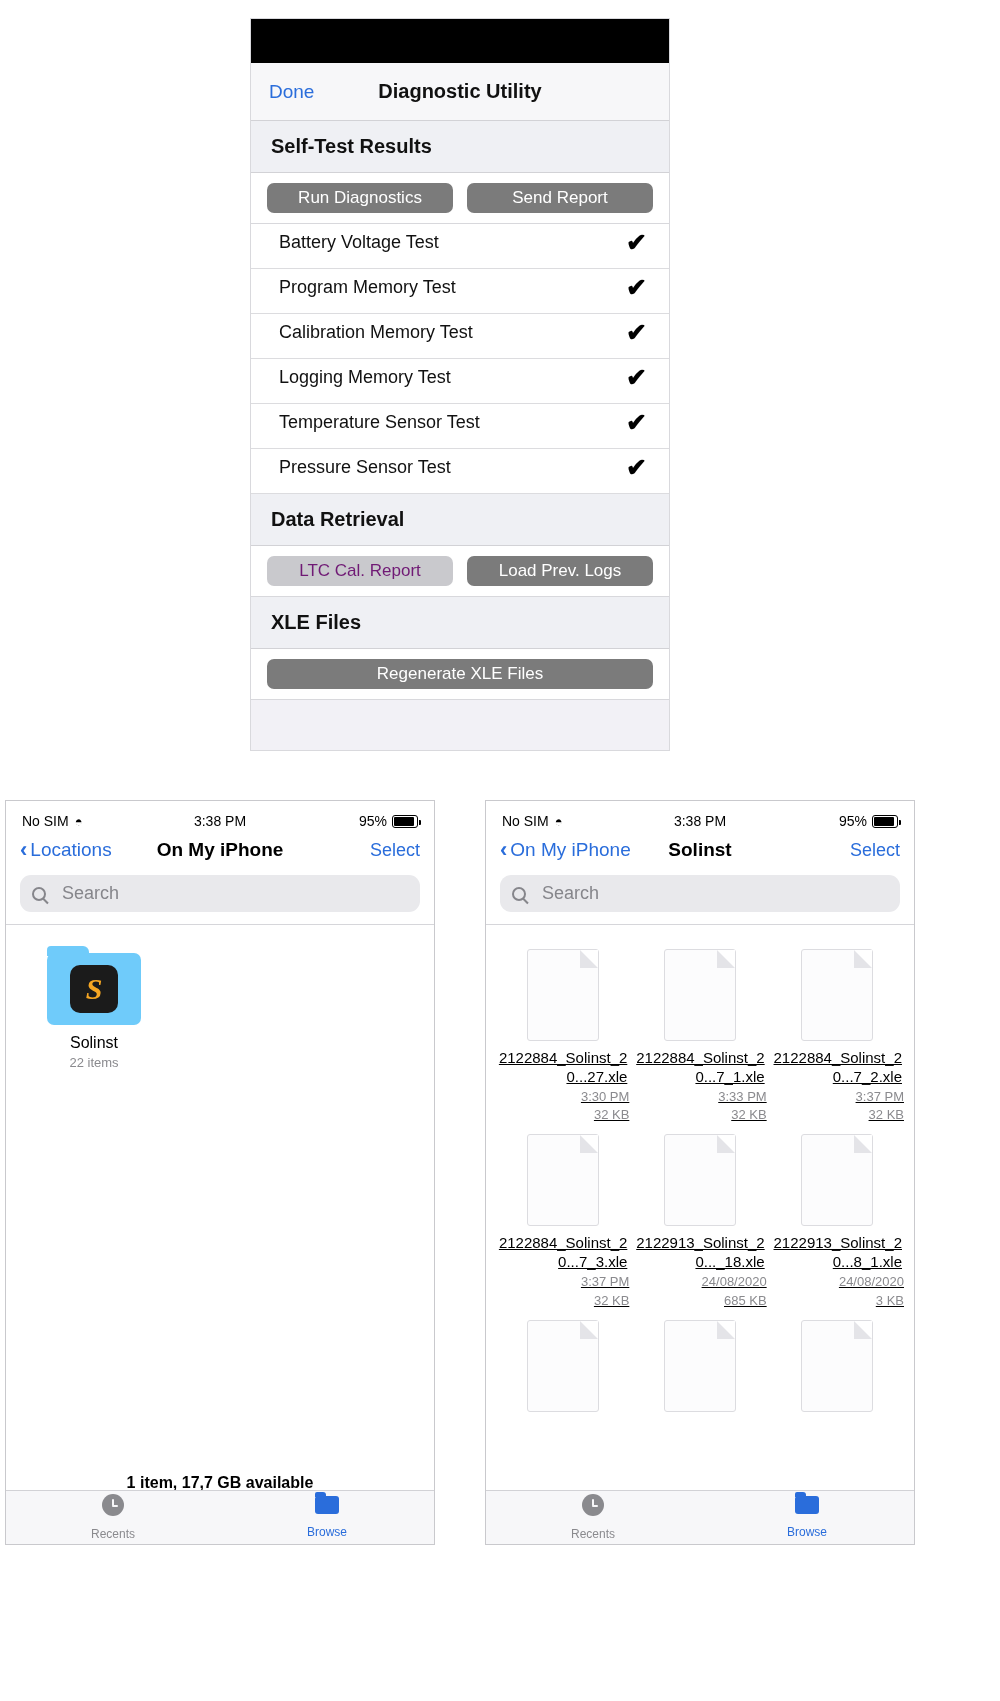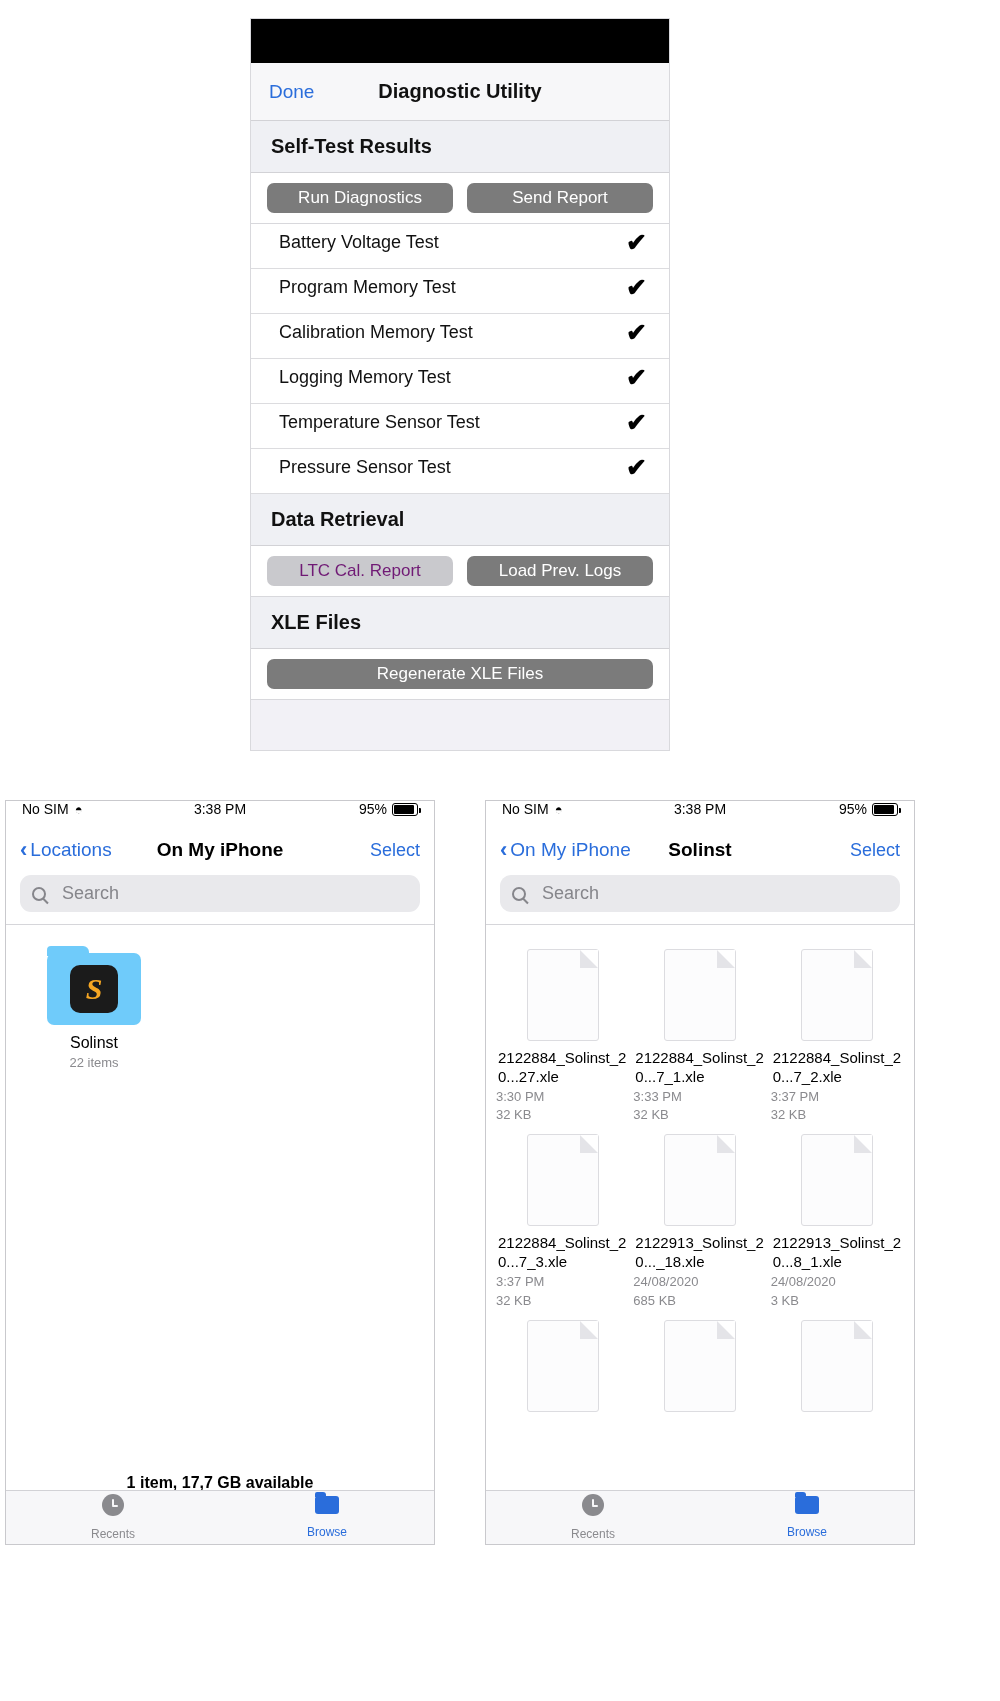--- a/index.html
+++ b/index.html
@@ -112,21 +112,21 @@
     background: #ffffff;
     border: 1px solid #c9c9cd;
     overflow: hidden;
   }
   #phone-left  { left: 5px;   top: 800px; }
   #phone-right { left: 485px; top: 800px; }
 
   .ph-status {
     height: 28px;
     display: flex;
-    align-items: flex-start;
+    align-items: flex-end;
     font-size: 14px;
     color: #000;
     padding: 0 16px;
     position: relative;
     font-weight: bold;
   }
   .ph-status .left { display: flex; align-items: center; gap: 6px; font-weight: normal;}
   .ph-status .center {
     position: absolute; left: 0; right: 0; text-align: center;
     font-weight: normal;
@@ -279,21 +279,21 @@
     color: #000;
   }
 
   
   .file-grid {
     display: grid;
     grid-template-columns: repeat(3, 1fr);
     gap: 10px 4px;
     padding: 24px 10px 0 10px;
   }
-  .file-item { text-align: left; }
+  .file-item { text-align: right; text-decoration: underline; }
   .file-icon {
     width: 72px; height: 92px;
     margin: 0 auto 8px auto;
     background: #fcfcfd;
     border: 1px solid #dcdce0;
     border-radius: 3px;
     position: relative;
   }
   .file-icon::after {
     content: "";

